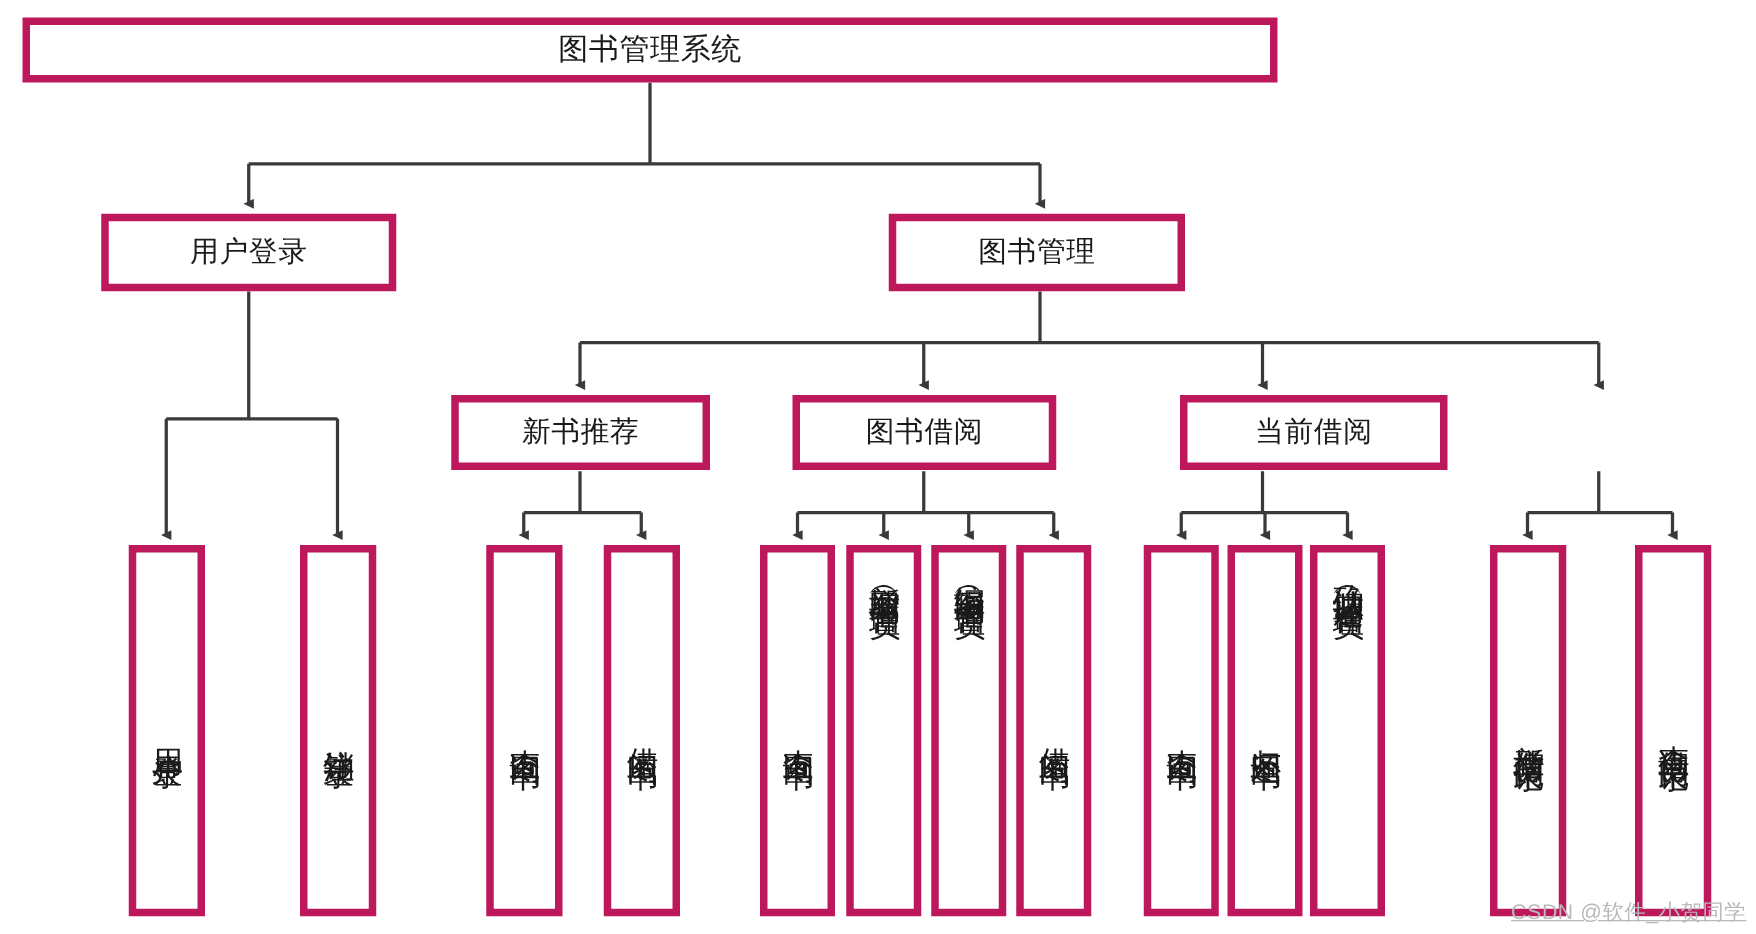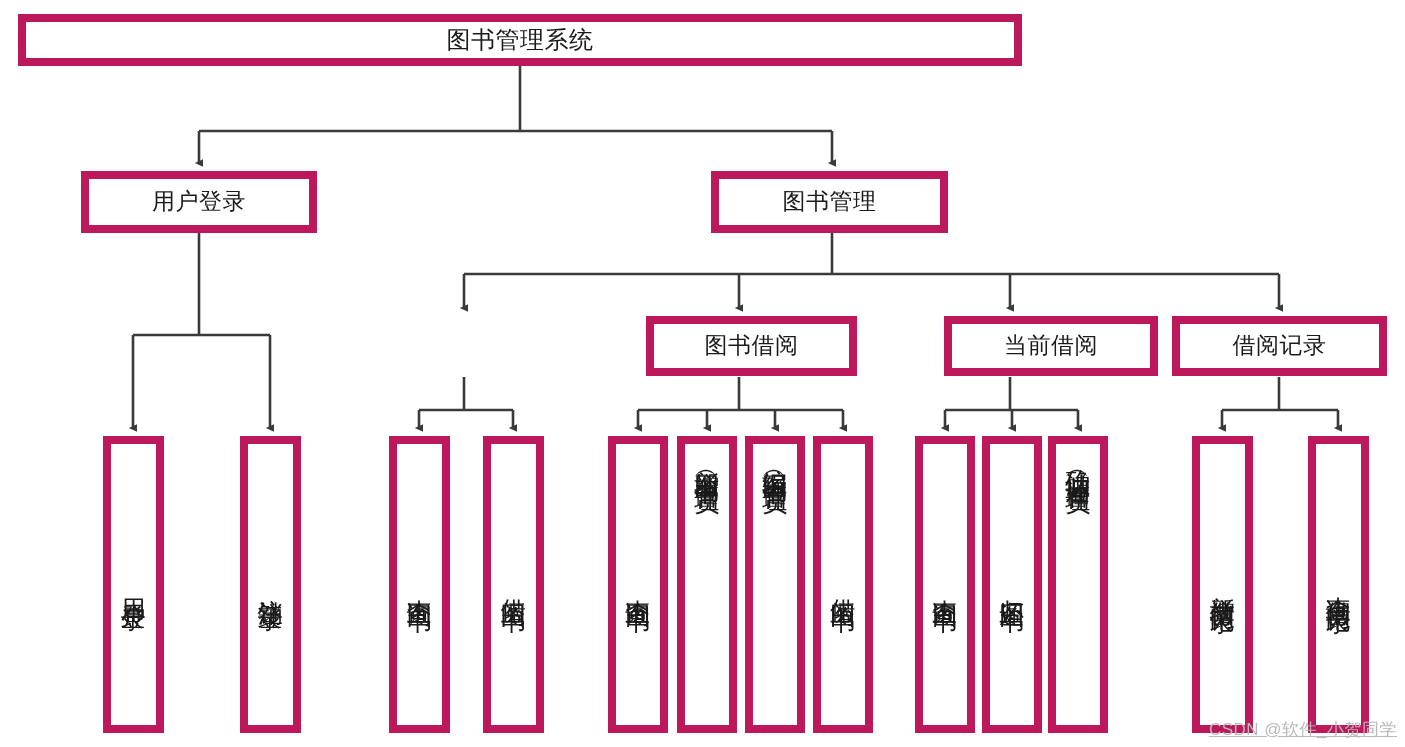--- a/index.html
+++ b/index.html
@@ -22,21 +22,21 @@
     position: absolute;
     left: 0;
     top: 0;
     width: 1405px;
     height: 747px;
   }
   .node {
     position: absolute;
     box-sizing: border-box;
     background: #ffffff;
-    border: 8px solid #be185d;
+    border: 6px solid #be185d;
     display: flex;
     align-items: center;
     justify-content: center;
     color: #1a1a1a;
   }
   .node-label {
     display: block;
     text-align: center;
     line-height: 1.18;
     color: #1a1a1a;
@@ -143,29 +143,29 @@
     <span class="node-label">图书管理系统</span>
   </div>
 
   <div class="node horiz" style="left:81px; top:171px; width:236px; height:62px;">
     <span class="node-label">用户登录</span>
   </div>
   <div class="node horiz" style="left:711px; top:171px; width:237px; height:62px;">
     <span class="node-label">图书管理</span>
   </div>
 
-  <div class="node horiz" style="left:634px; top:316px; width:211px; height:60px;margin-left:12px;">
+  <div class="node horiz" style="left:361px; top:316px; width:207px; height:60px;">
+    <span class="node-label">新书推荐</span>
+  </div>
+  <div class="node horiz" style="left:634px; top:316px; width:211px; height:60px;">
     <span class="node-label">图书借阅</span>
   </div>
   <div class="node horiz" style="left:944px; top:316px; width:214px; height:60px;">
     <span class="node-label">当前借阅</span>
   </div>
-  <div class="node horiz" style="left:1172px; top:316px; width:215px; height:60px;">
-    <span class="node-label">借阅记录</span>
-  </div>
 
   <div class="node vert center" style="left:103px; top:436px; width:61px; height:297px;">
     <span class="node-label">用户登录</span>
   </div>
   <div class="node vert center" style="left:240px; top:436px; width:61px; height:297px;">
     <span class="node-label">注销登录</span>
   </div>
 
   <div class="node vert center" style="left:389px; top:436px; width:61px; height:297px;">
     <span class="node-label">查询图书</span>

